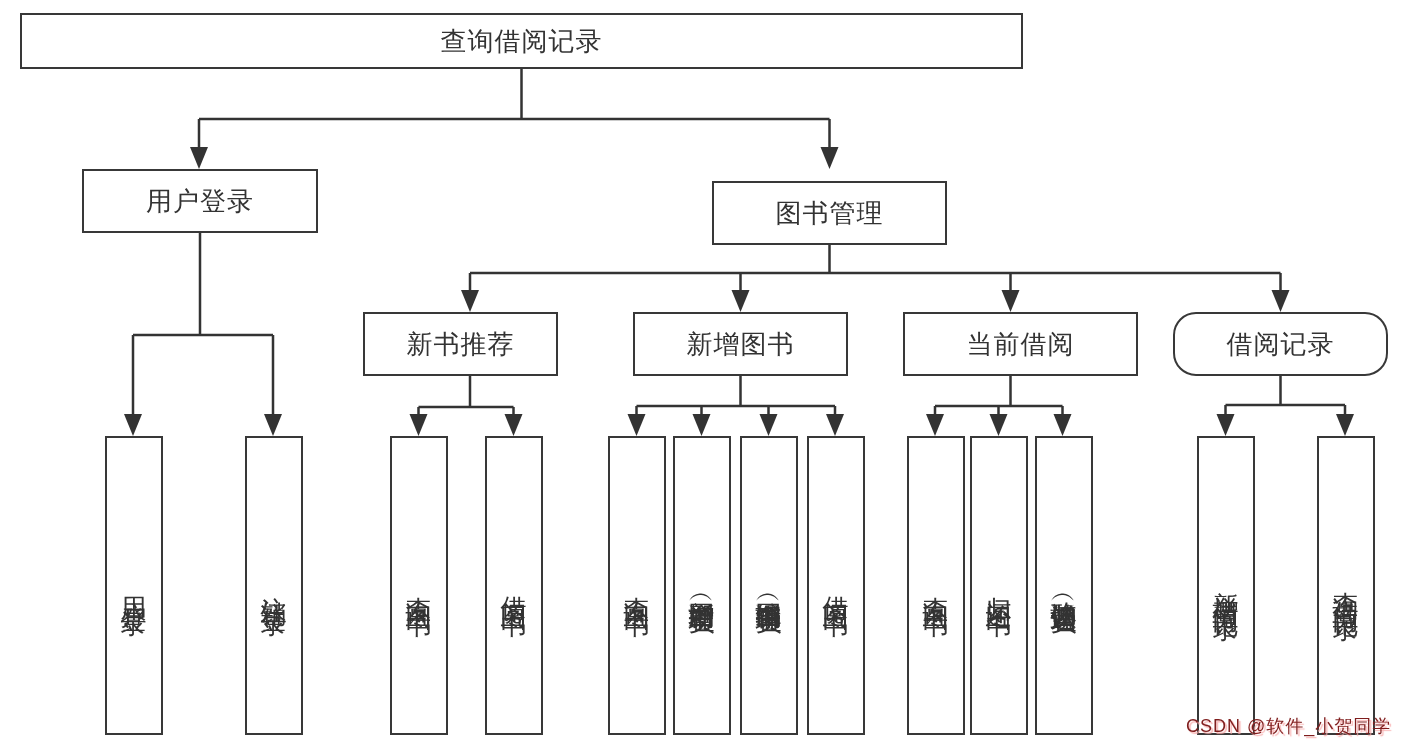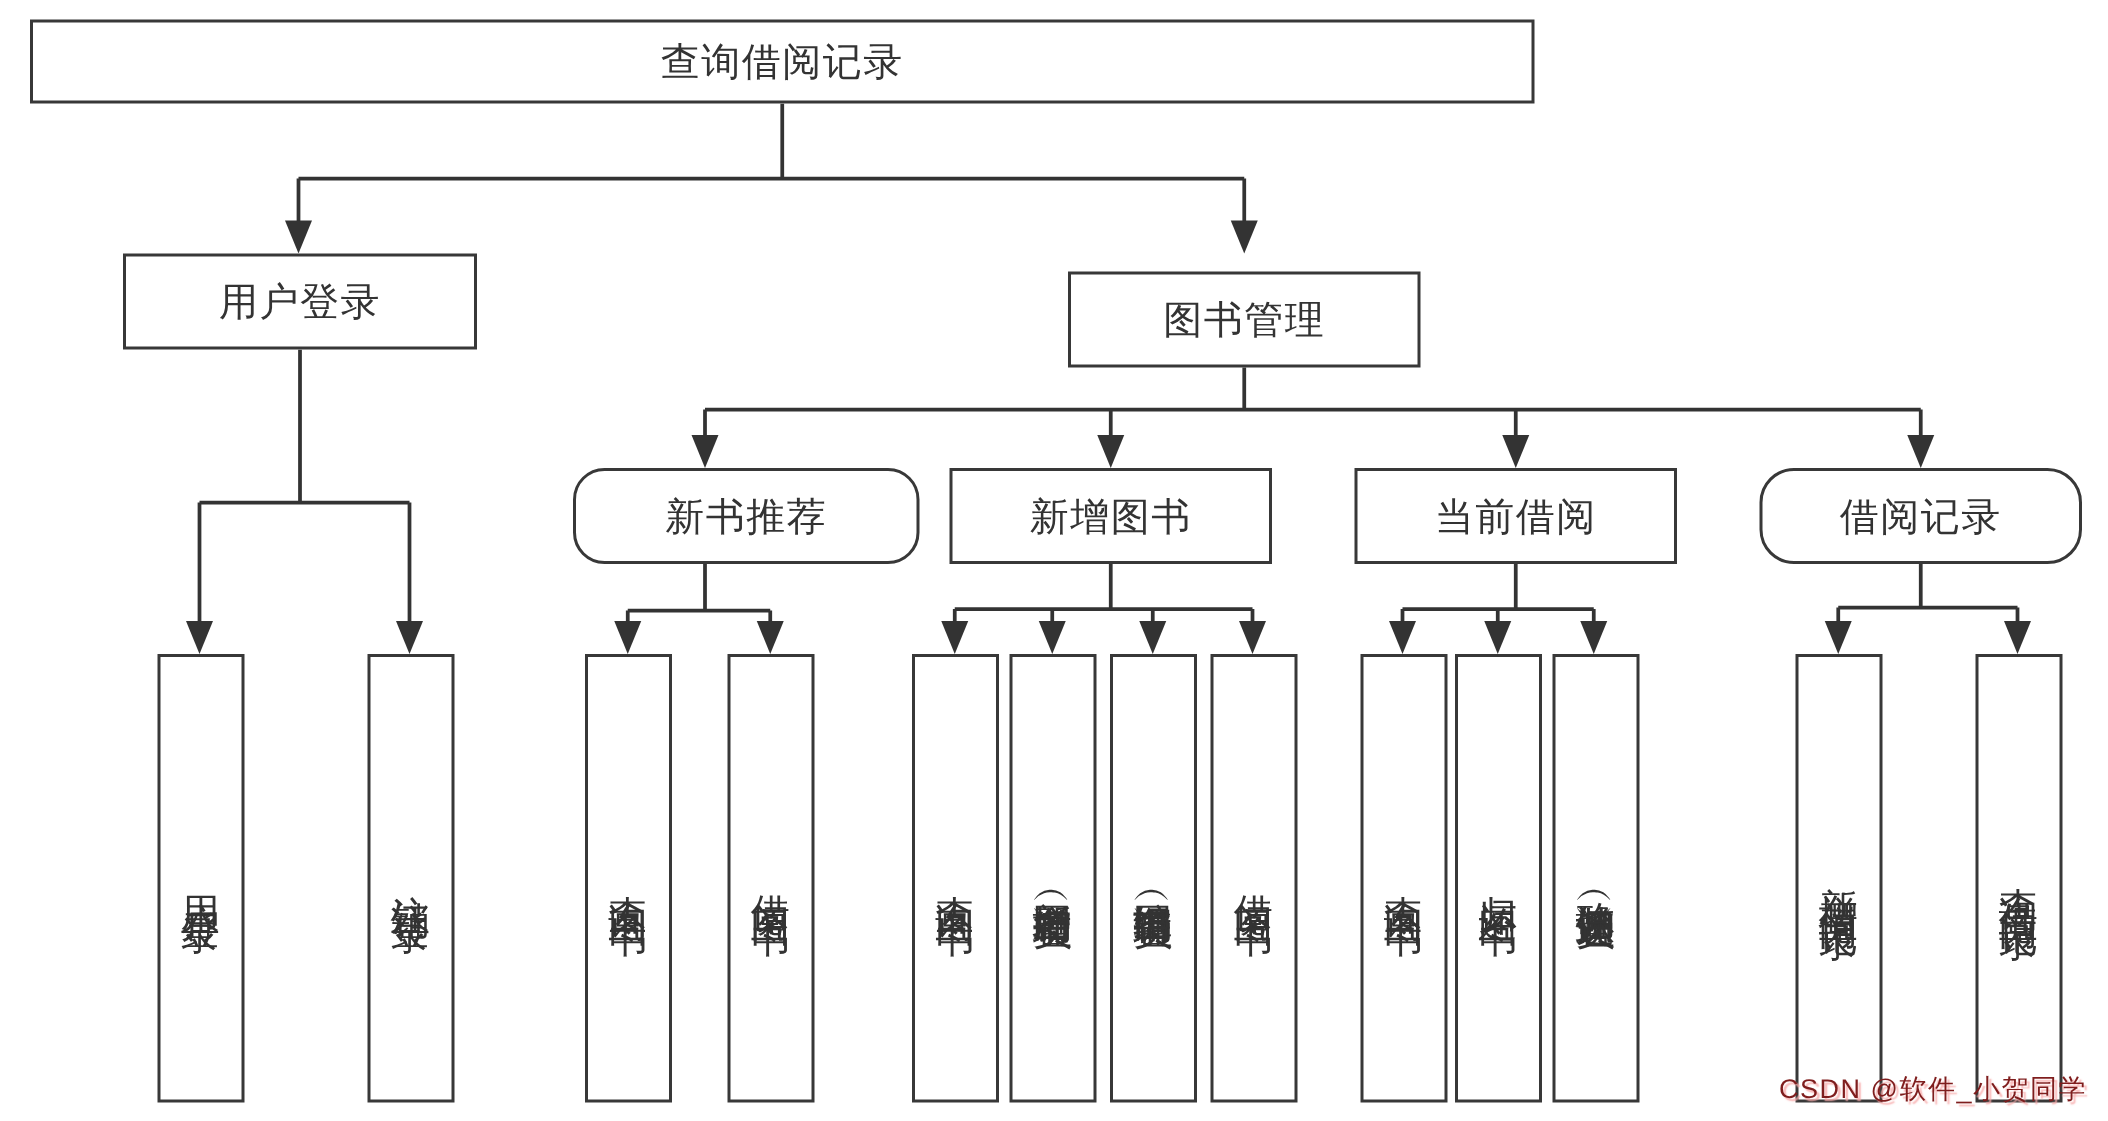--- a/index.html
+++ b/index.html
@@ -124,27 +124,27 @@
     <span>查询借阅记录</span>
   </div>
 
   <div class="hbox" style="left:82px; top:169px; width:236px; height:64px;">
     <span>用户登录</span>
   </div>
   <div class="hbox" style="left:712px; top:181px; width:235px; height:64px;">
     <span>图书管理</span>
   </div>
 
-  <div class="hbox" style="left:382px; top:312px; width:231px; height:64px;border-radius:21px;">
+  <div class="hbox" style="left:363px; top:312px; width:195px; height:64px;">
     <span>新书推荐</span>
   </div>
   <div class="hbox" style="left:633px; top:312px; width:215px; height:64px;">
     <span>新增图书</span>
   </div>
-  <div class="hbox" style="left:903px; top:312px; width:215px; height:64px;">
+  <div class="hbox" style="left:903px; top:312px; width:235px; height:64px;">
     <span>当前借阅</span>
   </div>
   <div class="hbox" style="left:1173px; top:312px; width:215px; height:64px;border-radius:23px;">
     <span>借阅记录</span>
   </div>
 
   <div class="vbox" style="left:105px;">
     <span class="vtext">用户登录</span>
   </div>
   <div class="vbox" style="left:245px;">

